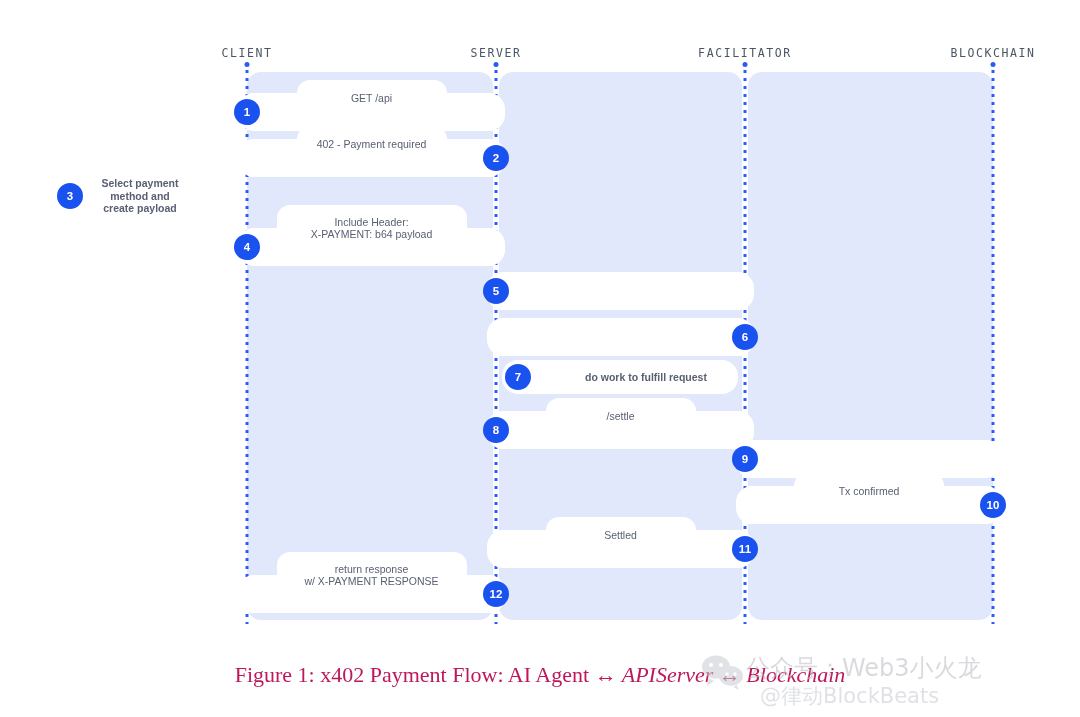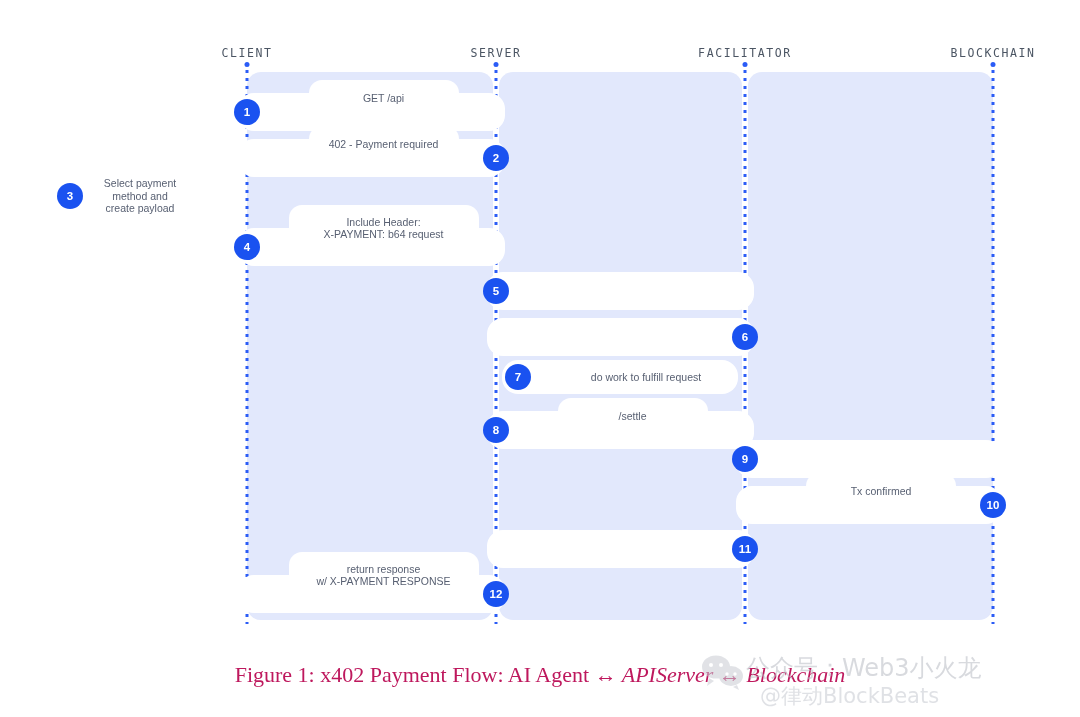--- a/index.html
+++ b/index.html
@@ -81,21 +81,20 @@
     box-sizing: border-box;
     text-align: center;
     color: #586072;
     font-size: 10.5px;
     line-height: 12.5px;
     display: flex;
     align-items: center;
     justify-content: center;
     padding: 4px 12px;
     white-space: pre-line;
-    margin-left: 12px;
   }
   .badge {
     position: absolute;
     width: 26px;
     height: 26px;
     border-radius: 50%;
     background: #1a52f0;
     color: #ffffff;
     font-size: 11.5px;
     font-weight: 600;
@@ -110,20 +109,21 @@
   .selfloop-text {
     position: absolute;
     text-align: center;
     color: #586072;
     font-size: 10.5px;
     line-height: 12.5px;
     white-space: pre-line;
     display: flex;
     align-items: center;
     justify-content: center;
+    font-weight: bold;
   }
 
   
   #caption {
     position: absolute;
     left: 0;
     top: 662px;
     width: 1080px;
     text-align: center;
     font-family: "Liberation Serif", "DejaVu Serif", serif;
@@ -230,21 +230,21 @@
       <div class="msg-bubble"></div>
     </div>
     <div class="selfloop-text" style="left: 92px; top: 172px; width: 96px; height: 48px;">Select payment
 method and
 create payload</div>
     <div class="badge" style="left: 70px; top: 196px;">3</div>
     <div class="msg" style="left: 238px; top: 228px; width: 267px; height: 38px;">
       <div class="msg-bubble"></div>
     </div>
     <div class="msg-label-plate" style="left: 276.5px; top: 205px; width: 190px; height: 46px;">Include Header:
-X-PAYMENT: b64 request</div>
+X-PAYMENT: b64 payload</div>
     <div class="badge" style="left: 247px; top: 247px;">4</div>
     <div class="msg" style="left: 487px; top: 272px; width: 267px; height: 38px;">
       <div class="msg-bubble"></div>
     </div>
     <div class="badge" style="left: 496px; top: 291px;">5</div>
     <div class="msg" style="left: 487px; top: 318px; width: 267px; height: 38px;">
       <div class="msg-bubble"></div>
     </div>
     <div class="badge" style="left: 745px; top: 337px;">6</div>
     <div class="msg" style="left: 502px; top: 360px; width: 236px; height: 34px;">
@@ -262,20 +262,21 @@
     </div>
     <div class="badge" style="left: 745px; top: 459px;">9</div>
     <div class="msg" style="left: 736px; top: 486px; width: 266px; height: 38px;">
       <div class="msg-bubble"></div>
     </div>
     <div class="msg-label-plate" style="left: 794px; top: 473px; width: 150px; height: 36px; text-align: center;">Tx confirmed</div>
     <div class="badge" style="left: 993px; top: 505px;">10</div>
     <div class="msg" style="left: 487px; top: 530px; width: 267px; height: 38px;">
       <div class="msg-bubble"></div>
     </div>
+    <div class="msg-label-plate" style="left: 545.5px; top: 517px; width: 150px; height: 36px;">Settled</div>
     <div class="badge" style="left: 745px; top: 549px;">11</div>
     <div class="msg" style="left: 238px; top: 575px; width: 267px; height: 38px;">
       <div class="msg-bubble"></div>
     </div>
     <div class="msg-label-plate" style="left: 276.5px; top: 552px; width: 190px; height: 46px;">return response
 w/ X-PAYMENT RESPONSE</div>
     <div class="badge" style="left: 496px; top: 594px;">12</div>
   </div>
 
 <div id="caption"><span>Figure 1: x402 Payment Flow: AI Agent </span><span>↔</span><span class="mathit"> APIServer </span><span>↔</span><span class="mathit"> Blockchain</span></div>

